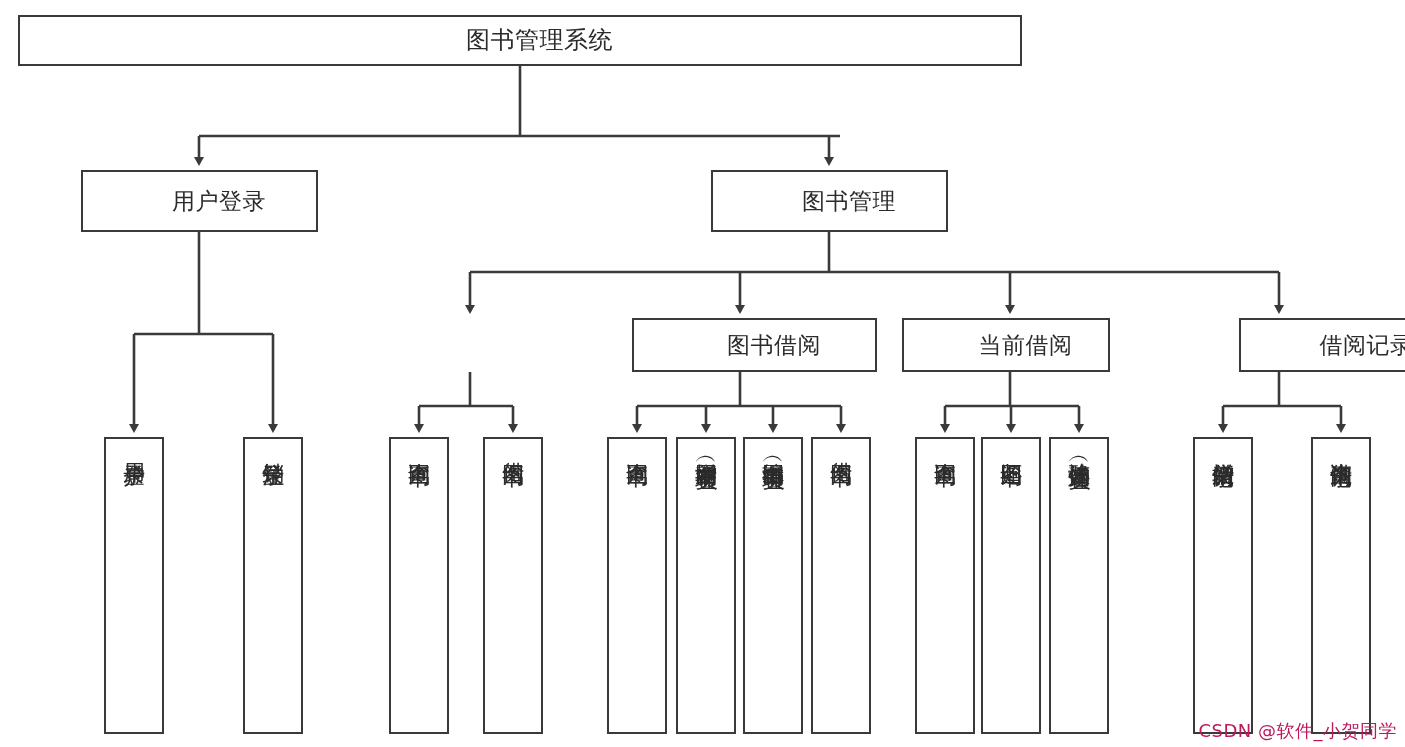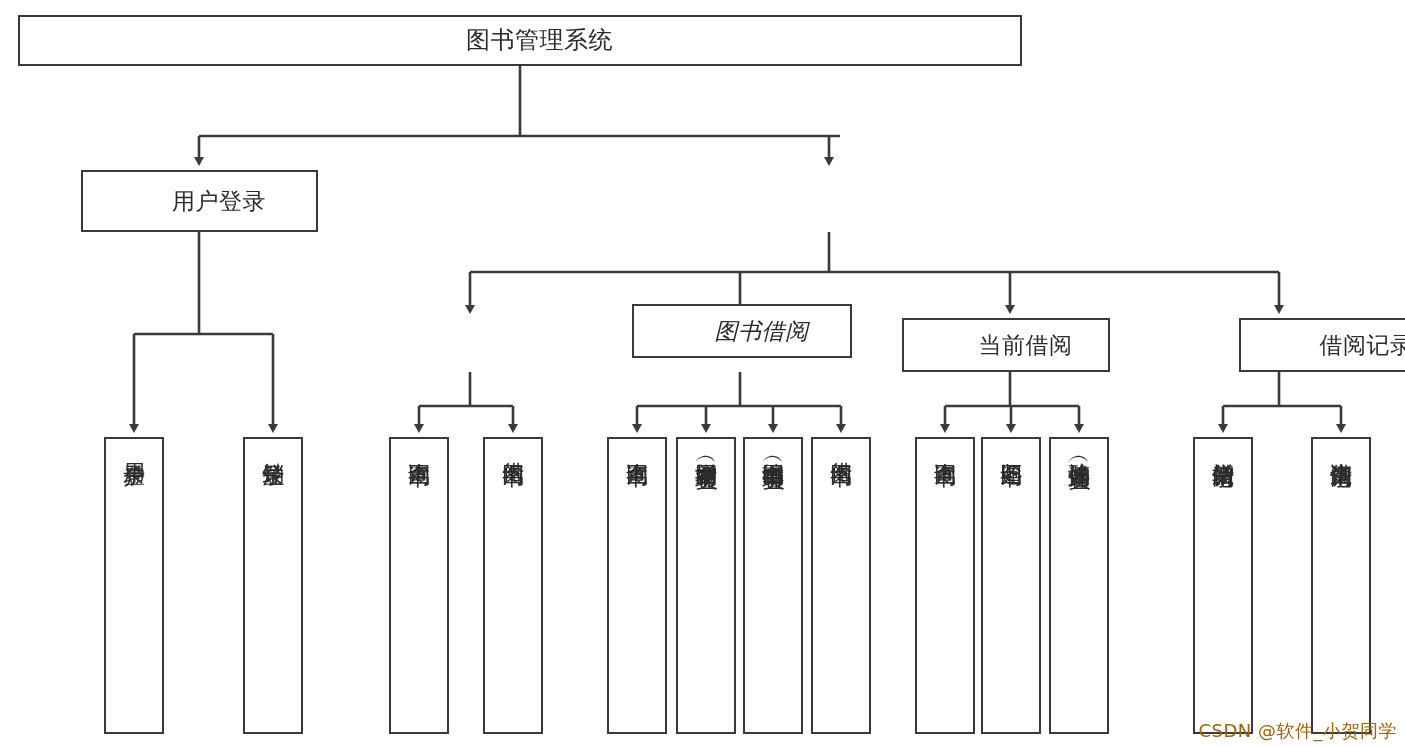--- a/index.html
+++ b/index.html
@@ -63,21 +63,21 @@
     line-height: 1.12;
     letter-spacing: 1px;
     max-height: 100%;
     text-align: left;
   }
   .watermark {
     position: absolute;
     right: 8px;
     bottom: 4px;
     font-size: 18px;
-    color: #a16207;
+    color: #be185d;
     white-space: nowrap;
     letter-spacing: 0.5px;
   }
 </style>
 </head>
 <body>
 
 <div id="canvas">
 
   <svg class="edges" viewBox="0 0 1405 747">
@@ -130,22 +130,25 @@
     </g>
   </svg>
 
   <div class="node horiz root" style="left:18px; top:15px; width:1004px; height:51px;">
     <span class="label">图书管理系统</span>
   </div>
 
   <div class="node horiz" style="left:81px; top:170px; width:237px; height:62px;">
     <span class="label">用户登录</span>
   </div>
-
-  <div class="node horiz" style="left:632px; top:304px; width:220px; height:54px;font-style:italic;">
+  <div class="node horiz" style="left:711px; top:170px; width:237px; height:62px;">
+    <span class="label">图书管理</span>
+  </div>
+
+  <div class="node horiz" style="left:632px; top:318px; width:245px; height:54px;">
     <span class="label">图书借阅</span>
   </div>
   <div class="node horiz" style="left:902px; top:318px; width:208px; height:54px;">
     <span class="label">当前借阅</span>
   </div>
   <div class="node horiz" style="left:1239px; top:318px; width:216px; height:54px;">
     <span class="label">借阅记录</span>
   </div>
 
   <div class="node vert" style="left:104px; top:437px; width:60px; height:297px;">

